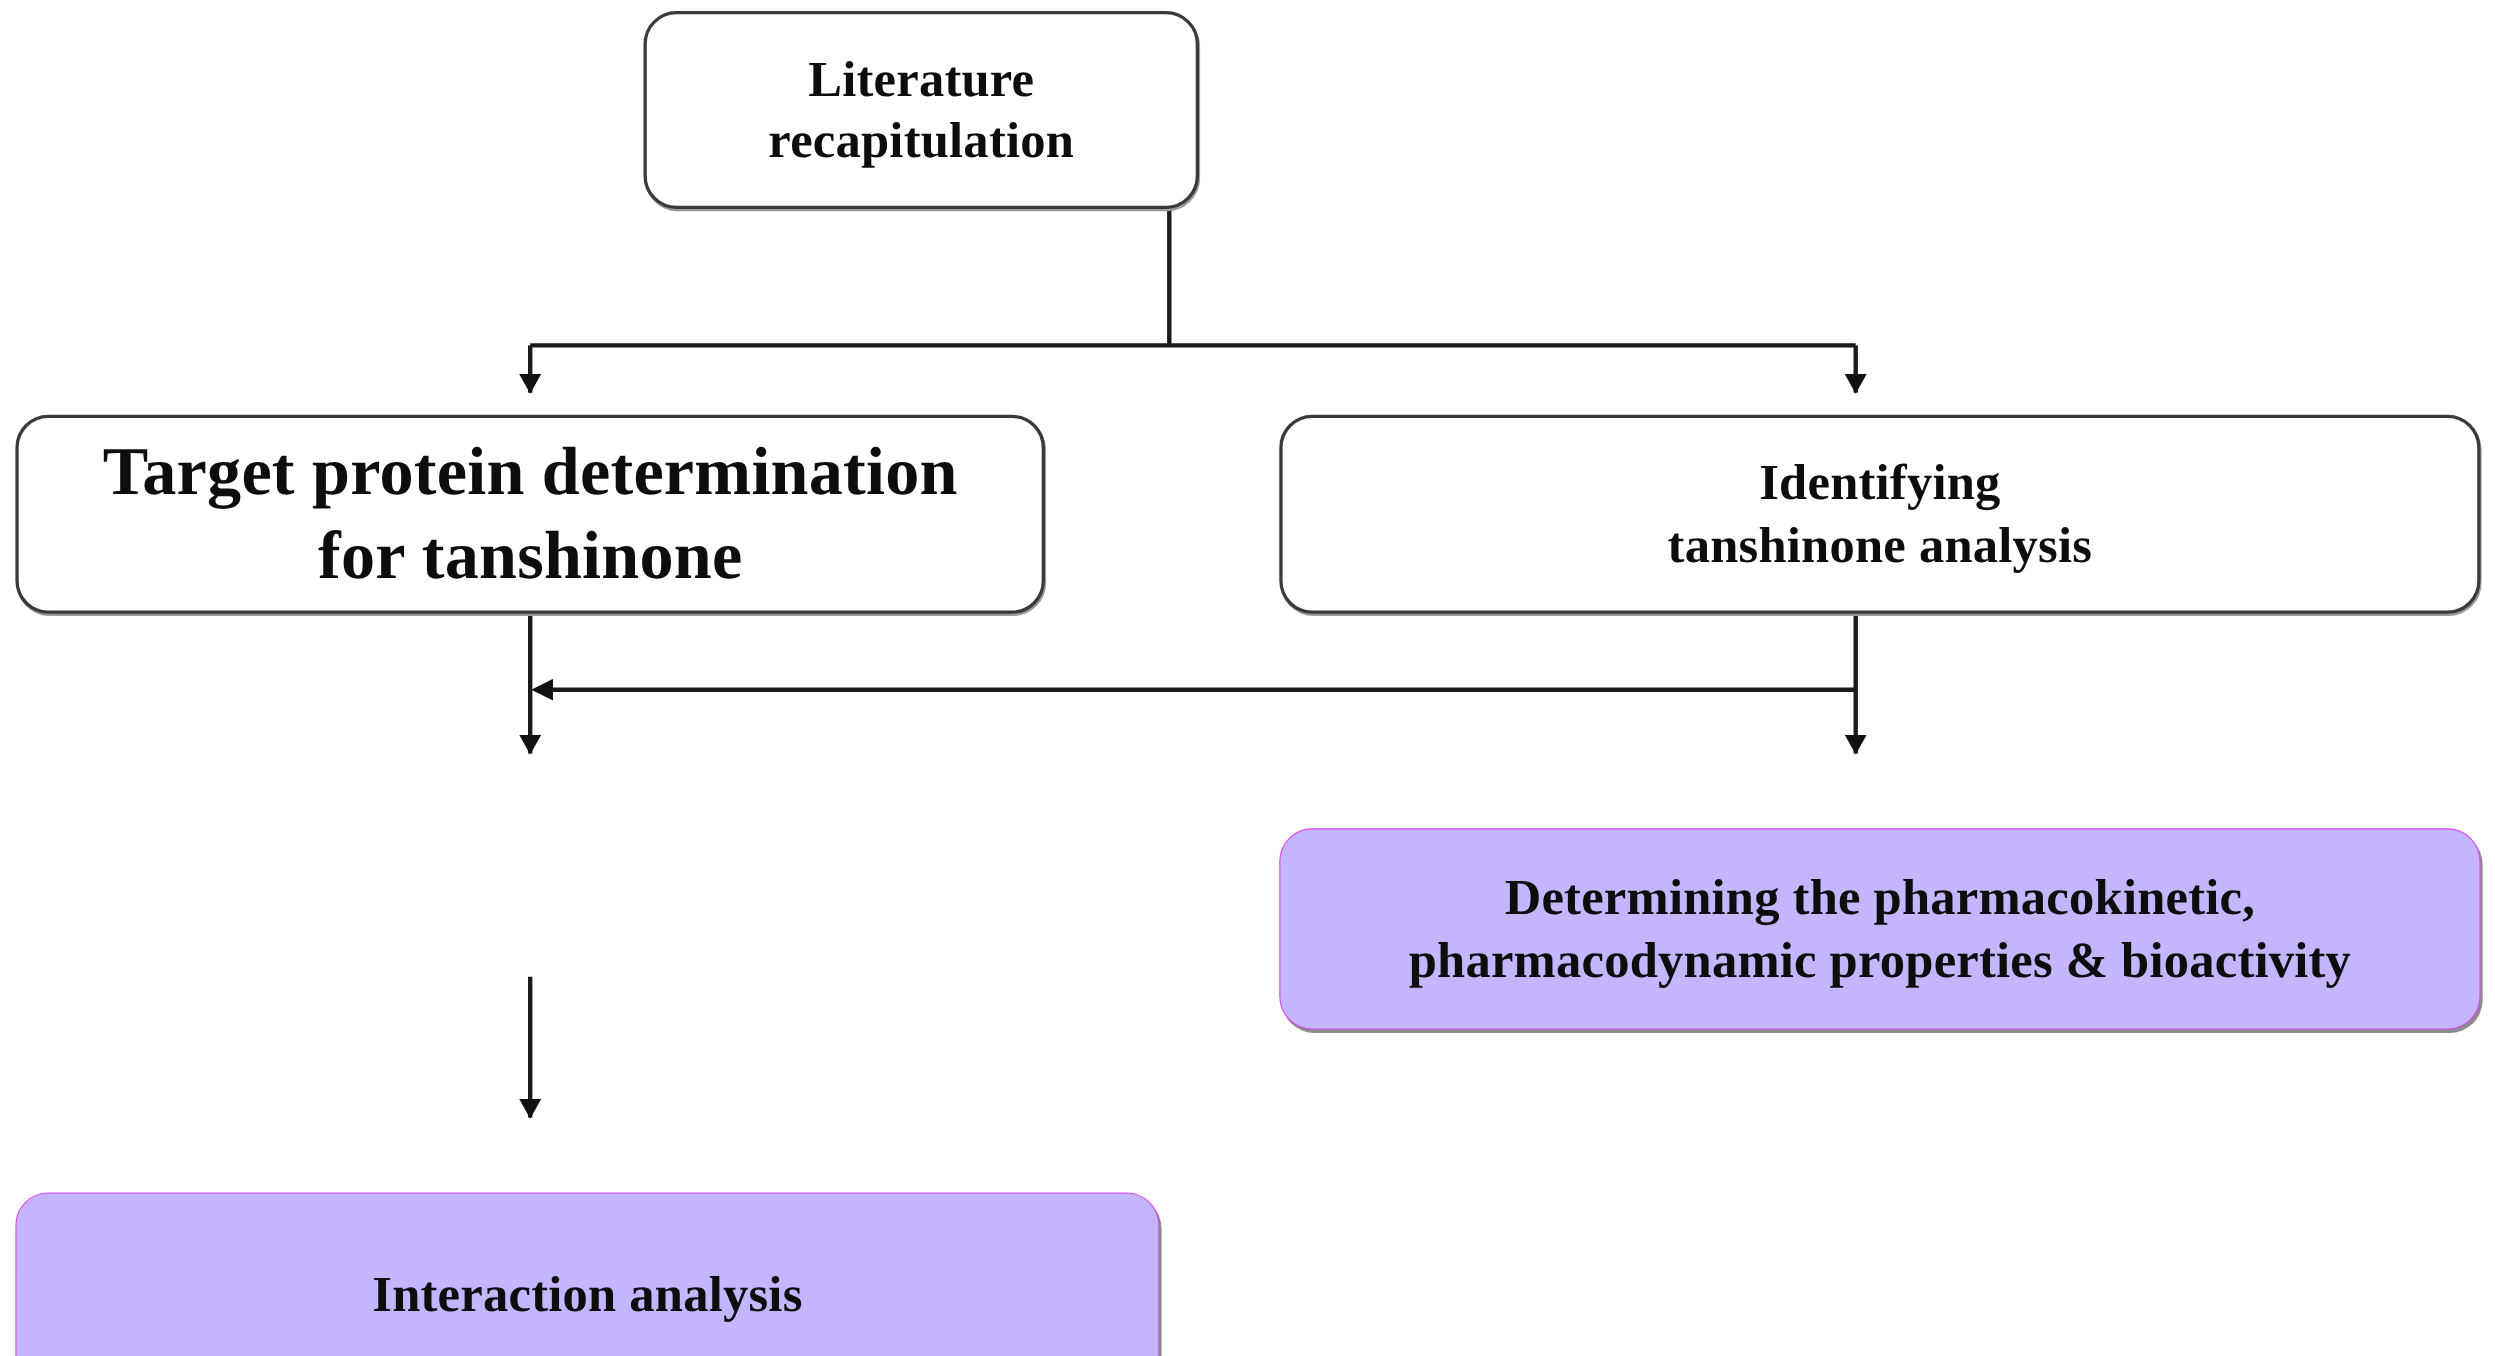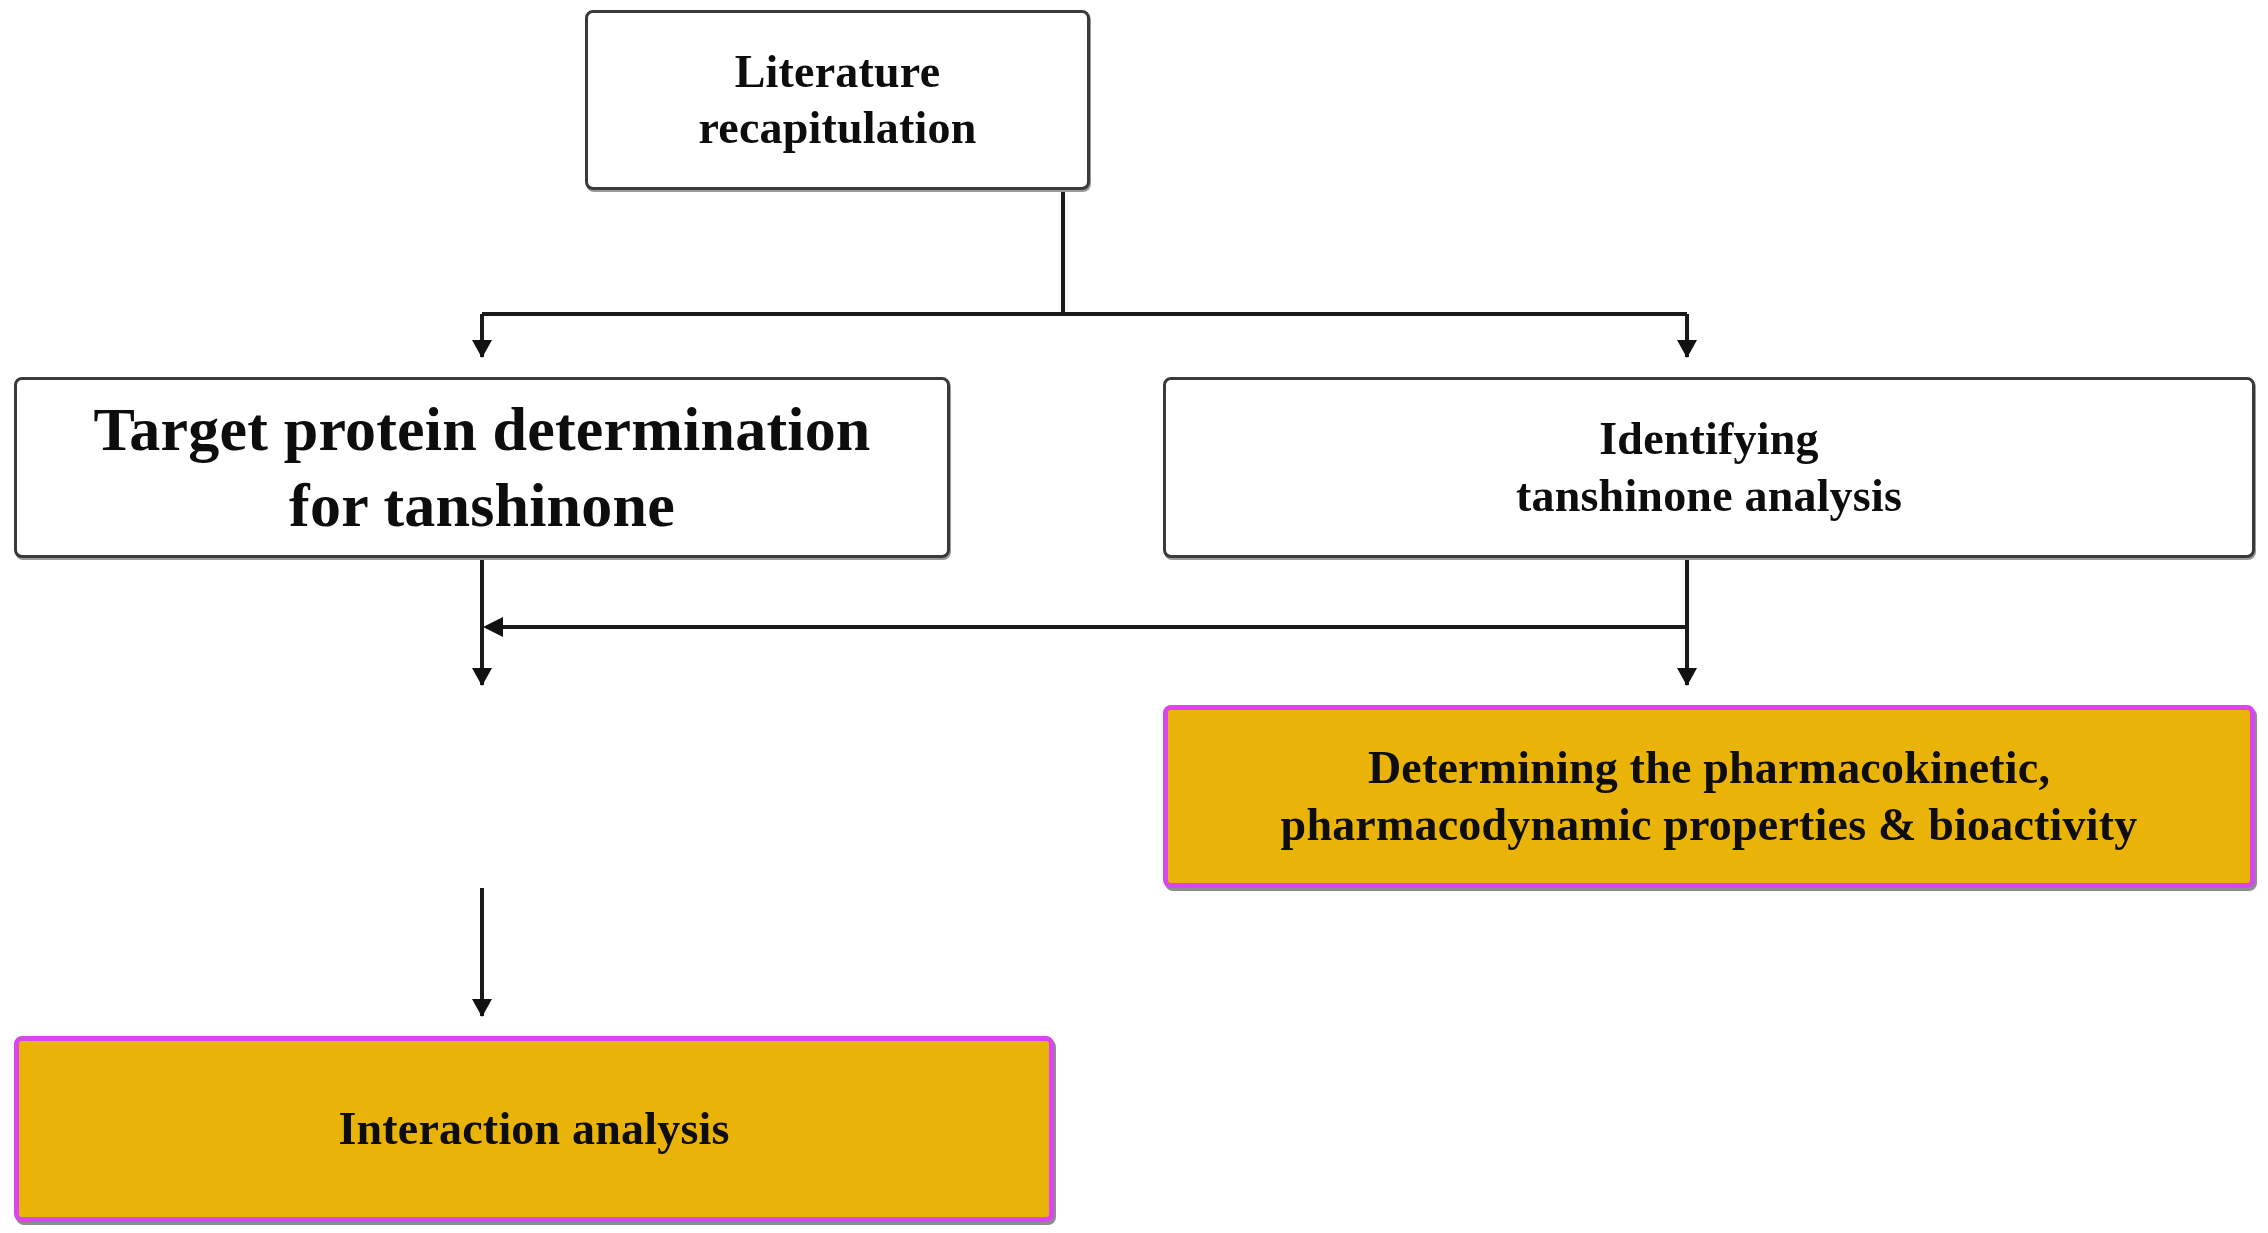--- a/index.html
+++ b/index.html
@@ -28,37 +28,38 @@
     height: 1233px;
     display: block;
   }
   .node-box {
     position: absolute;
     box-sizing: border-box;
     display: flex;
     align-items: center;
     justify-content: center;
     text-align: center;
-    border-radius: 8px;
+    border-radius: 30px;
     color: #0d0d0d;
     font-weight: bold;
     font-family: "Liberation Serif", "DejaVu Serif", serif;
     letter-spacing: 0.2px;
     line-height: 1.22;
     -webkit-font-smoothing: antialiased;
   }
   .node-plain {
     background: #ffffff;
     border: 3px solid #3a3a3a;
     box-shadow: 1px 2px 0 0 #9a9a9a;
   }
   .node-shaded {
-    background: #eab308;
-    border: 5px solid #d946ef;
+    background: #c4b5fd;
+    border: 1px solid #d946ef;
     box-shadow: 2px 3px 0 0 #8d8d8d;
+    margin-top: 48px;
   }
   .node-label {
     display: block;
     white-space: pre-line;
     padding: 0 14px;
   }
 </style>
 </head>
 <body>
 

